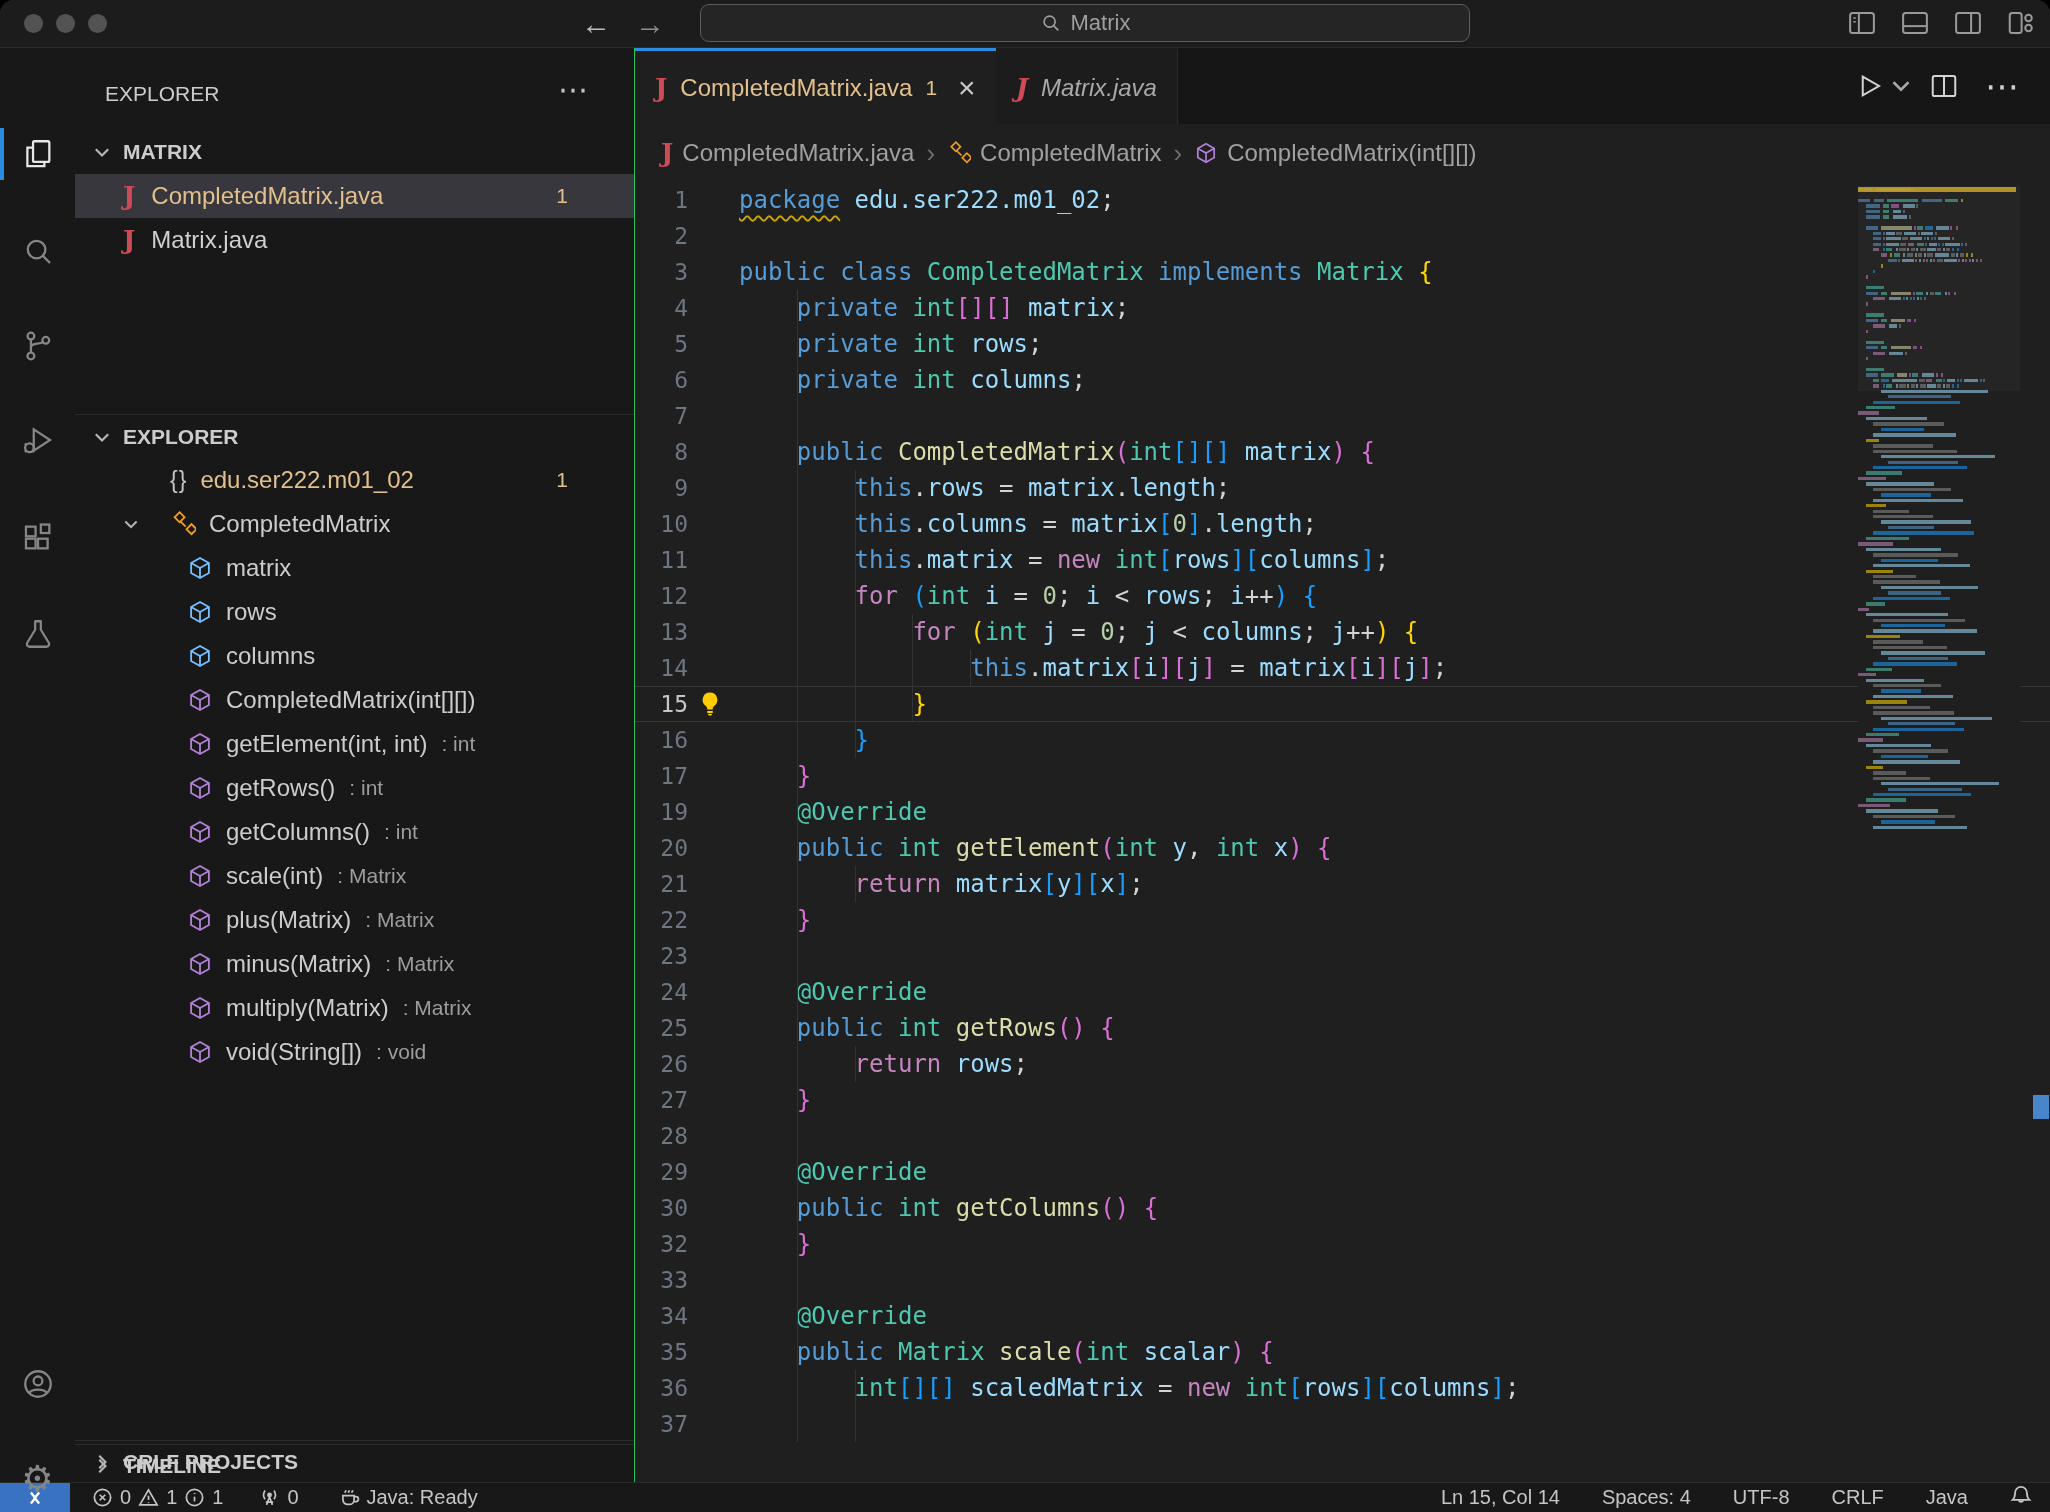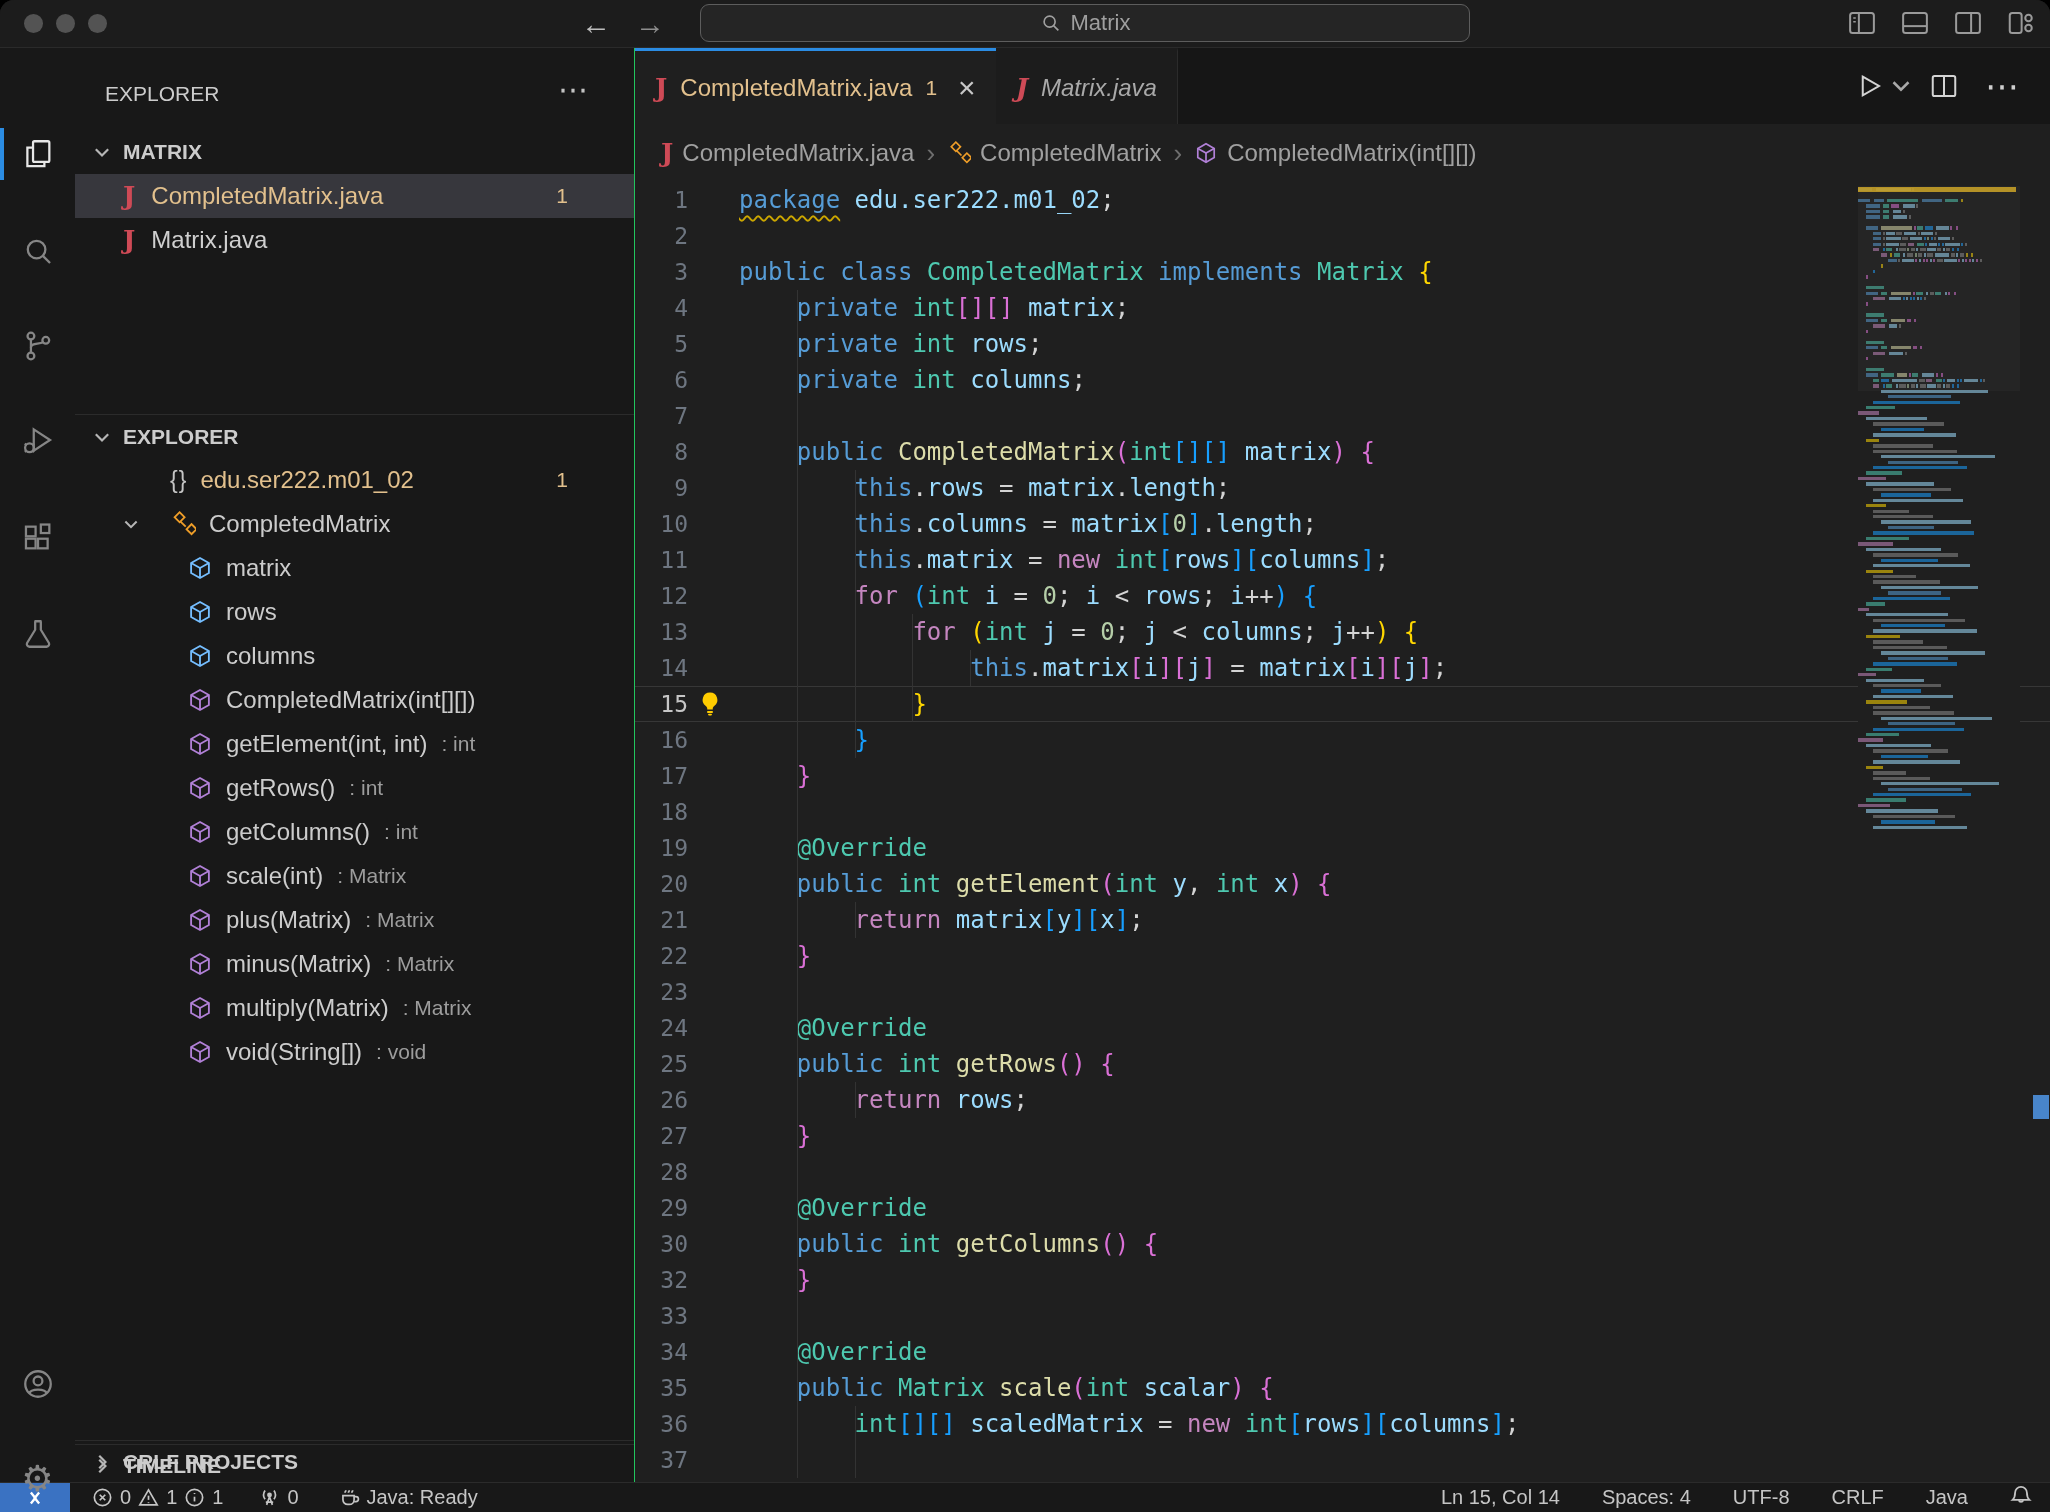--- a/index.html
+++ b/index.html
@@ -491,21 +491,20 @@
           <div class="line"><span class="ln">12</span><i class="guide" style="left: calc(4ch + 104px);"></i><i class="guide" style="left: calc(8ch + 104px);"></i><span class="lc"><span class="tk-fg">        </span><span class="tk-ctl">for</span><span class="tk-fg"> </span><span class="tk-b3">(</span><span class="tk-typ">int</span><span class="tk-fg"> </span><span class="tk-var">i</span><span class="tk-fg"> = </span><span class="tk-num">0</span><span class="tk-fg">; </span><span class="tk-var">i</span><span class="tk-fg"> &lt; </span><span class="tk-var">rows</span><span class="tk-fg">; </span><span class="tk-var">i</span><span class="tk-fg">++</span><span class="tk-b3">)</span><span class="tk-fg"> </span><span class="tk-b3">{</span></span></div>
           <div class="line"><span class="ln">13</span><i class="guide" style="left: calc(4ch + 104px);"></i><i class="guide" style="left: calc(8ch + 104px);"></i><i class="guide" style="left: calc(12ch + 104px);"></i><span class="lc"><span class="tk-fg">            </span><span class="tk-ctl">for</span><span class="tk-fg"> </span><span class="tk-b1">(</span><span class="tk-typ">int</span><span class="tk-fg"> </span><span class="tk-var">j</span><span class="tk-fg"> = </span><span class="tk-num">0</span><span class="tk-fg">; </span><span class="tk-var">j</span><span class="tk-fg"> &lt; </span><span class="tk-var">columns</span><span class="tk-fg">; </span><span class="tk-var">j</span><span class="tk-fg">++</span><span class="tk-b1">)</span><span class="tk-fg"> </span><span class="tk-b1">{</span></span></div>
           <div class="line"><span class="ln">14</span><i class="guide" style="left: calc(4ch + 104px);"></i><i class="guide" style="left: calc(8ch + 104px);"></i><i class="guide" style="left: calc(12ch + 104px);"></i><i class="guide" style="left: calc(16ch + 104px);"></i><span class="lc"><span class="tk-fg">                </span><span class="tk-kw">this</span><span class="tk-fg">.</span><span class="tk-var">matrix</span><span class="tk-b2">[</span><span class="tk-var">i</span><span class="tk-b2">]</span><span class="tk-b2">[</span><span class="tk-var">j</span><span class="tk-b2">]</span><span class="tk-fg"> = </span><span class="tk-var">matrix</span><span class="tk-b2">[</span><span class="tk-var">i</span><span class="tk-b2">]</span><span class="tk-b2">[</span><span class="tk-var">j</span><span class="tk-b2">]</span><span class="tk-fg">;</span></span></div>
           <div class="line cur"><span class="ln">15</span><i class="guide" style="left: calc(4ch + 104px);"></i><i class="guide" style="left: calc(8ch + 104px);"></i><i class="guide" style="left: calc(12ch + 104px);"></i><span class="bulb"><svg width="26" height="26" viewBox="0 0 16 16">
                 <path fill="#ffcc00" d="M8 1a4.5 4.5 0 0 1 2.6 8.2c-.5.4-.9 1-.9 1.6v.6H6.3v-.6c0-.6-.4-1.2-.9-1.6A4.5 4.5 0 0 1 8 1z"></path>
                 <rect x="6.2" y="12.3" width="3.6" height="1.2" rx=".5" fill="#ffcc00"></rect>
                 <rect x="6.8" y="14" width="2.4" height="1" rx=".5" fill="#ffcc00"></rect>
               </svg></span><span class="lc"><span class="tk-fg">            </span><span class="tk-b1">}</span></span></div>
           <div class="line"><span class="ln">16</span><i class="guide" style="left: calc(4ch + 104px);"></i><i class="guide" style="left: calc(8ch + 104px);"></i><span class="lc"><span class="tk-fg">        </span><span class="tk-b3">}</span></span></div>
           <div class="line"><span class="ln">17</span><i class="guide" style="left: calc(4ch + 104px);"></i><span class="lc"><span class="tk-fg">    </span><span class="tk-b2">}</span></span></div>
-          <div class="line"><span class="ln">18</span><i class="guide" style="left: calc(4ch + 104px);"></i><span class="lc"></span></div>
           <div class="line"><span class="ln">19</span><i class="guide" style="left: calc(4ch + 104px);"></i><span class="lc"><span class="tk-fg">    </span><span class="tk-typ">@Override</span></span></div>
           <div class="line"><span class="ln">20</span><i class="guide" style="left: calc(4ch + 104px);"></i><span class="lc"><span class="tk-fg">    </span><span class="tk-kw">public</span><span class="tk-fg"> </span><span class="tk-typ">int</span><span class="tk-fg"> </span><span class="tk-fn">getElement</span><span class="tk-b2">(</span><span class="tk-typ">int</span><span class="tk-fg"> </span><span class="tk-var">y</span><span class="tk-fg">, </span><span class="tk-typ">int</span><span class="tk-fg"> </span><span class="tk-var">x</span><span class="tk-b2">)</span><span class="tk-fg"> </span><span class="tk-b2">{</span></span></div>
           <div class="line"><span class="ln">21</span><i class="guide" style="left: calc(4ch + 104px);"></i><i class="guide" style="left: calc(8ch + 104px);"></i><span class="lc"><span class="tk-fg">        </span><span class="tk-ctl">return</span><span class="tk-fg"> </span><span class="tk-var">matrix</span><span class="tk-b3">[</span><span class="tk-var">y</span><span class="tk-b3">]</span><span class="tk-b3">[</span><span class="tk-var">x</span><span class="tk-b3">]</span><span class="tk-fg">;</span></span></div>
           <div class="line"><span class="ln">22</span><i class="guide" style="left: calc(4ch + 104px);"></i><span class="lc"><span class="tk-fg">    </span><span class="tk-b2">}</span></span></div>
           <div class="line"><span class="ln">23</span><i class="guide" style="left: calc(4ch + 104px);"></i><span class="lc"></span></div>
           <div class="line"><span class="ln">24</span><i class="guide" style="left: calc(4ch + 104px);"></i><span class="lc"><span class="tk-fg">    </span><span class="tk-typ">@Override</span></span></div>
           <div class="line"><span class="ln">25</span><i class="guide" style="left: calc(4ch + 104px);"></i><span class="lc"><span class="tk-fg">    </span><span class="tk-kw">public</span><span class="tk-fg"> </span><span class="tk-typ">int</span><span class="tk-fg"> </span><span class="tk-fn">getRows</span><span class="tk-b2">()</span><span class="tk-fg"> </span><span class="tk-b2">{</span></span></div>
           <div class="line"><span class="ln">26</span><i class="guide" style="left: calc(4ch + 104px);"></i><i class="guide" style="left: calc(8ch + 104px);"></i><span class="lc"><span class="tk-fg">        </span><span class="tk-ctl">return</span><span class="tk-fg"> </span><span class="tk-var">rows</span><span class="tk-fg">;</span></span></div>
           <div class="line"><span class="ln">27</span><i class="guide" style="left: calc(4ch + 104px);"></i><span class="lc"><span class="tk-fg">    </span><span class="tk-b2">}</span></span></div>
           <div class="line"><span class="ln">28</span><i class="guide" style="left: calc(4ch + 104px);"></i><span class="lc"></span></div>

